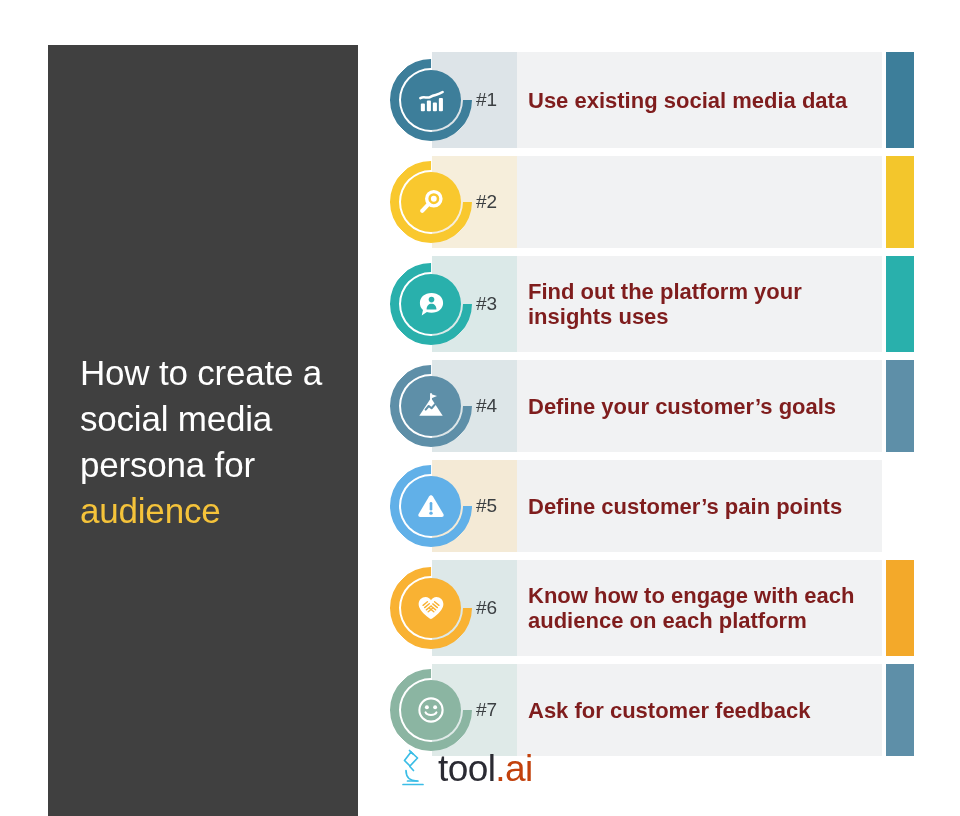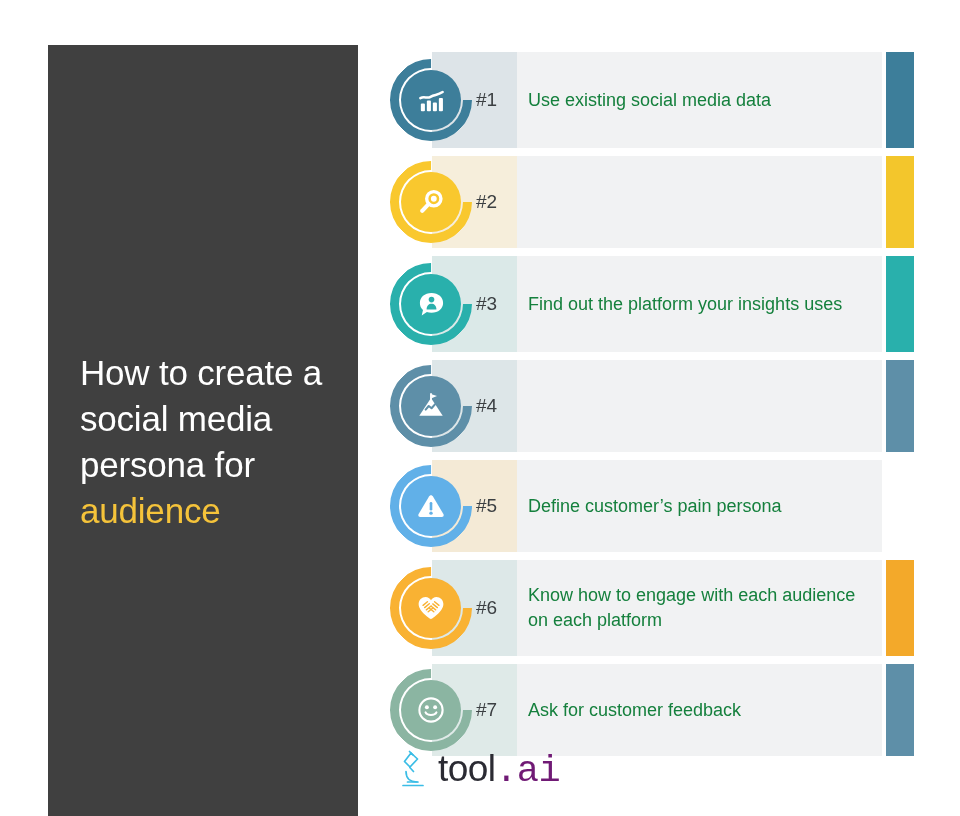--- a/index.html
+++ b/index.html
@@ -98,41 +98,41 @@
     font-weight:400;
     width:44px;
     text-align:left;
   }
   .row-text {
     position:absolute;
     left:138px;
     top:50%;
     transform:translateY(-50%);
     width:340px;
-    font-size:18px;
+    font-size:22px;
     line-height:25px;
-    color:#15803d;
-    font-weight:400;
+    color:#7f1d1d;
+    font-weight:700;
   }
 
   
   .logo {
     position:absolute;
     left:398px; top:748px;
     display:flex; align-items:center; gap:10px;
   }
   .logo-mark { width:30px; height:42px; }
   .logo-text {
     font-size:37px;
     line-height:42px;
     color:#2b2b33;
     font-weight:400;
     letter-spacing:-0.6px;
   }
-  .logo-ai { color:#701a75;font-family:Liberation Mono, monospace; }
+  .logo-ai { color:#c2410c; }
 </style>
 </head>
 <body>
 
 <div class="canvas">
 
   <div class="hero">
     <h1 class="hero-title"><span>How to create a social media persona for</span> <span class="hero-accent">audience</span></h1>
   </div>
 
@@ -202,38 +202,39 @@
           <div class="disc">
             <svg viewBox="0 0 32 32" width="30" height="30">
       <path d="M16 7.5 L28.5 26.5 L3.5 26.5 Z" fill="#fff"></path>
       <path d="M10.3 19.8 L13.6 16 L16.6 18.4 L20.2 14.3" fill="none" stroke="currentColor" stroke-width="2.2" stroke-linecap="round" stroke-linejoin="round"></path>
       <path d="M16 8.5 L16 3.2" stroke="#fff" stroke-width="2" stroke-linecap="round"></path>
       <path d="M16.6 3.4 L22.4 5.2 L16.6 7.6 Z" fill="#fff"></path>
     </svg>
           </div>
         </div>
         <div class="row-num">#4</div>
+        <div class="row-text">Define your customer’s goals</div>
       </div>
       <div class="row" style="top: 408px; height: 92px;">
         <div class="row-panel"></div>
         <div class="row-band" style="background: rgb(244, 234, 214);"></div>
         <div class="row-bar"></div>
         <div class="badge" style="color: rgb(97, 176, 232);">
           <div class="ring"></div>
           <div class="disc">
             <svg viewBox="0 0 32 32" width="30" height="30">
       <path d="M16 4.4 C17 4.4 17.6 5 18.1 5.8 L29.2 24.6 C30 26 29.2 27.6 27.6 27.6
                L4.4 27.6 C2.8 27.6 2 26 2.8 24.6 L13.9 5.8 C14.4 5 15 4.4 16 4.4 Z" fill="#fff"></path>
       <rect x="14.6" y="11.6" width="2.8" height="9.2" rx="1.4" fill="currentColor"></rect>
       <circle cx="16" cy="23.6" r="1.8" fill="currentColor"></circle>
     </svg>
           </div>
         </div>
         <div class="row-num">#5</div>
-        <div class="row-text">Define customer’s pain persona</div>
+        <div class="row-text">Define customer’s pain points</div>
       </div>
       <div class="row" style="top: 508px; height: 96px;">
         <div class="row-panel"></div>
         <div class="row-band" style="background: rgb(221, 232, 232);"></div>
         <div class="row-bar" style="background: rgb(243, 169, 42);"></div>
         <div class="badge" style="color: rgb(249, 178, 51);">
           <div class="ring"></div>
           <div class="disc">
             <svg viewBox="0 0 32 32" width="30" height="30">
       <path d="M16 28 C16 28 2.8 20.2 2.8 11.8 C2.8 7.4 6.2 4.2 10.2 4.2

